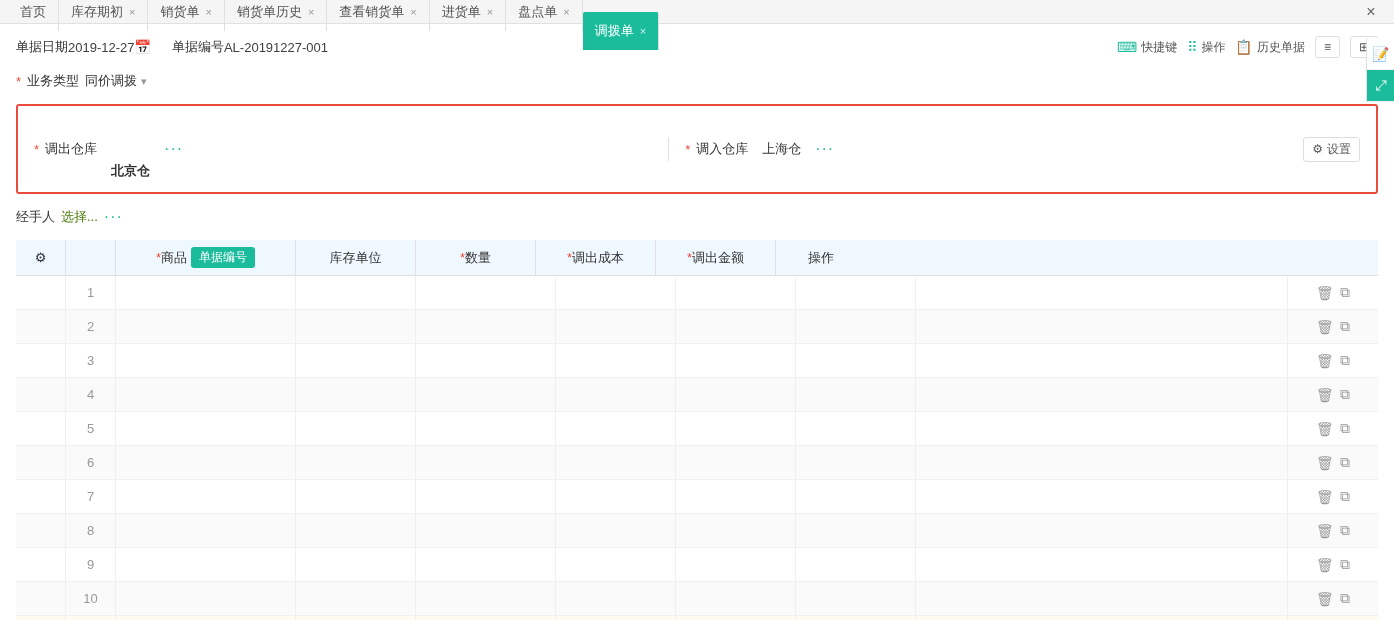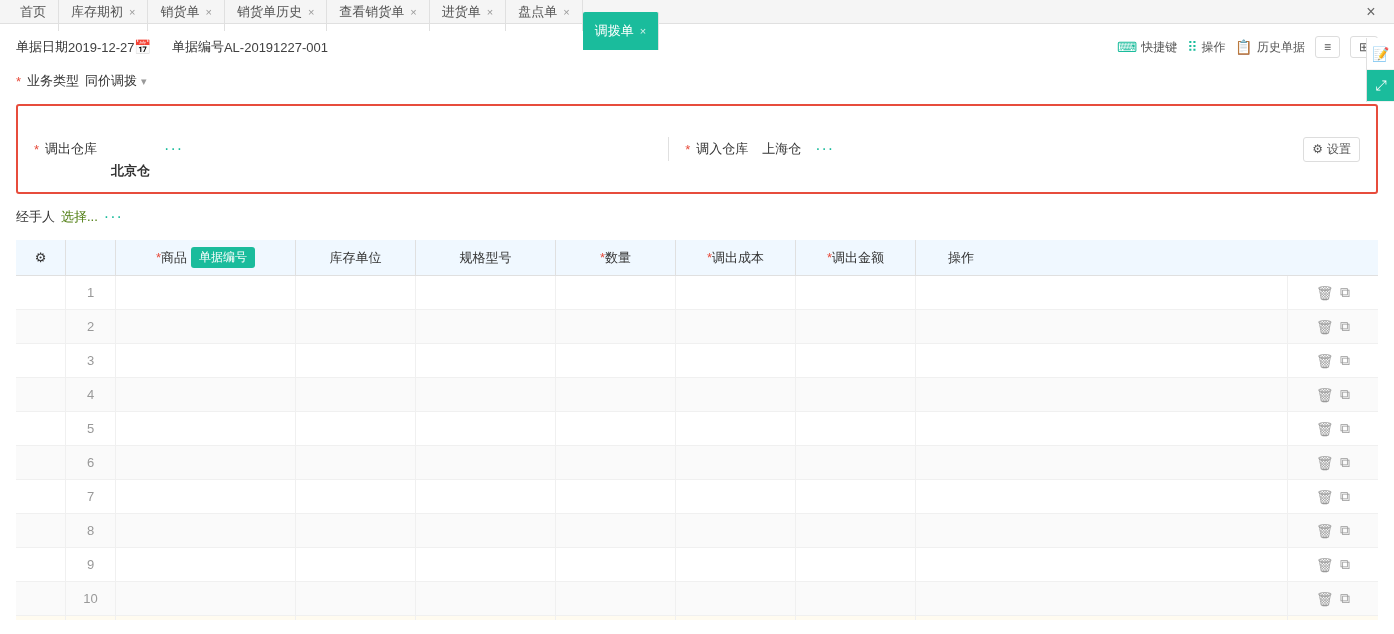--- a/index.html
+++ b/index.html
@@ -415,21 +415,20 @@
         <div class="th-cell col-gear">
           <span>⚙</span>
         </div>
         <div class="th-cell col-no"></div>
         <div class="th-cell col-goods">
           <span style="color:#e74c3c">*</span>
           <span style="margin-left:0;text-align:right;">商品</span>
           <span class="scan-btn">单据编号</span>
         </div>
         <div class="th-cell col-unit">库存单位</div>
-        <div class="th-cell col-spec">规格型号</div>
         <div class="th-cell col-qty">
           <span style="color:#e74c3c">*</span>
           <span>数量</span>
         </div>
         <div class="th-cell col-cost">
           <span style="color:#e74c3c">*</span>
           <span>调出成本</span>
         </div>
         <div class="th-cell col-amount">
           <span style="color:#e74c3c">*</span>

